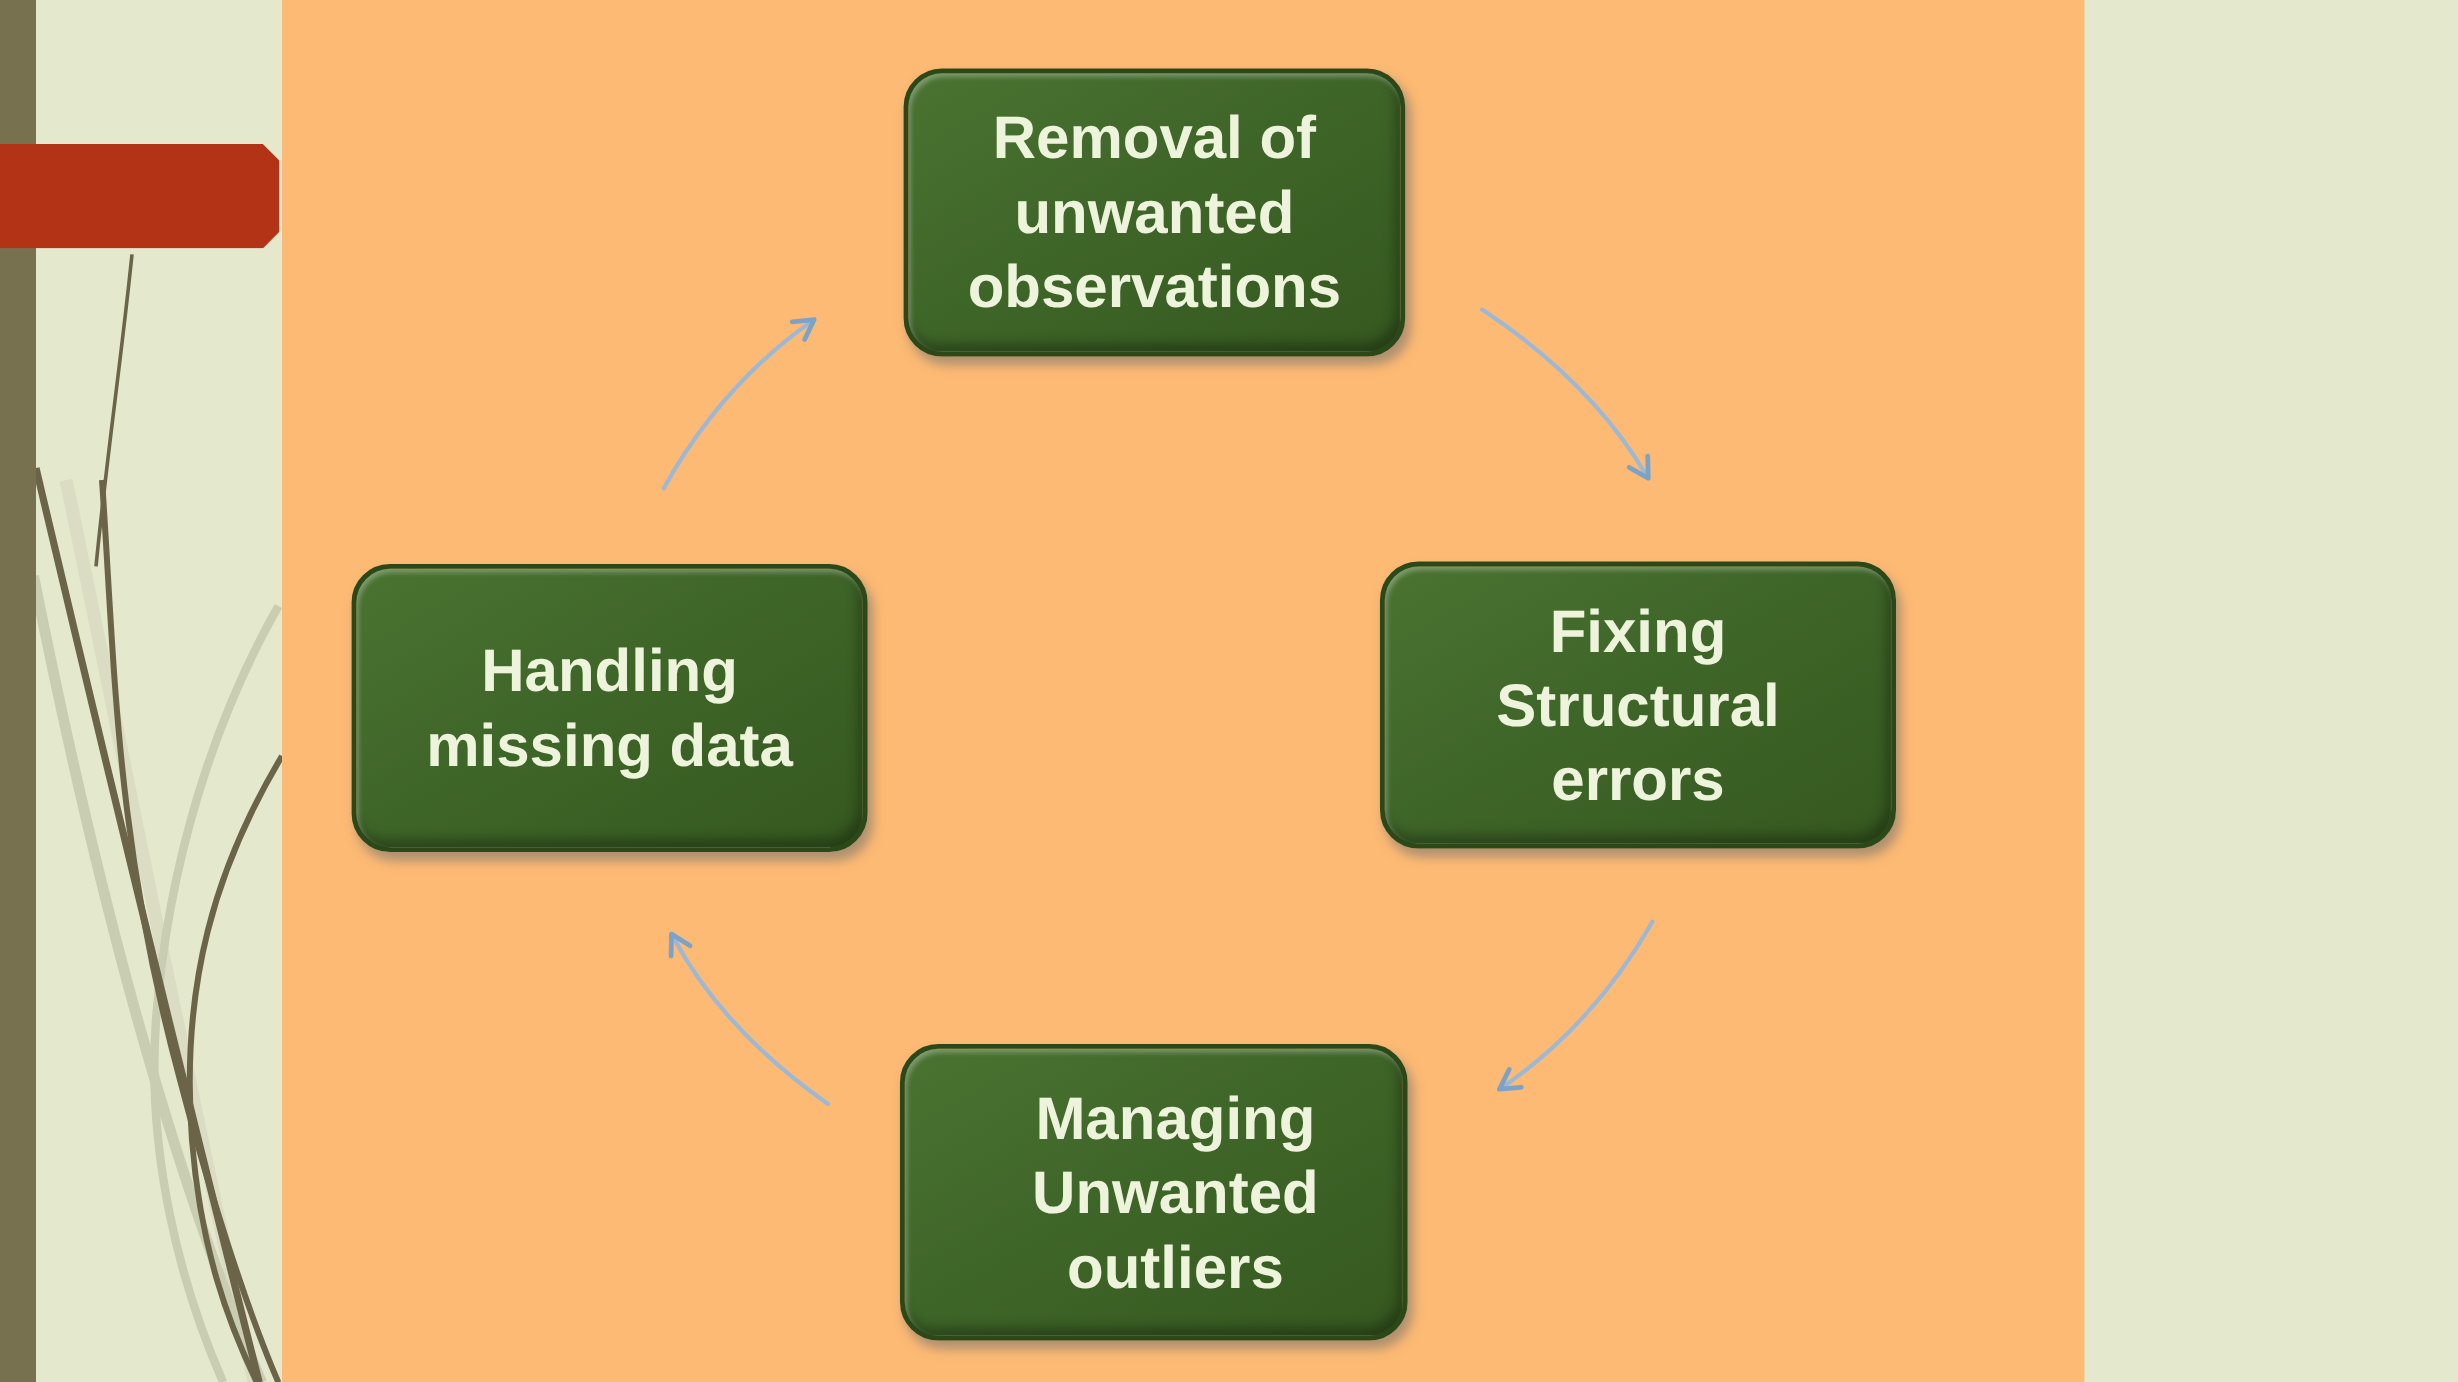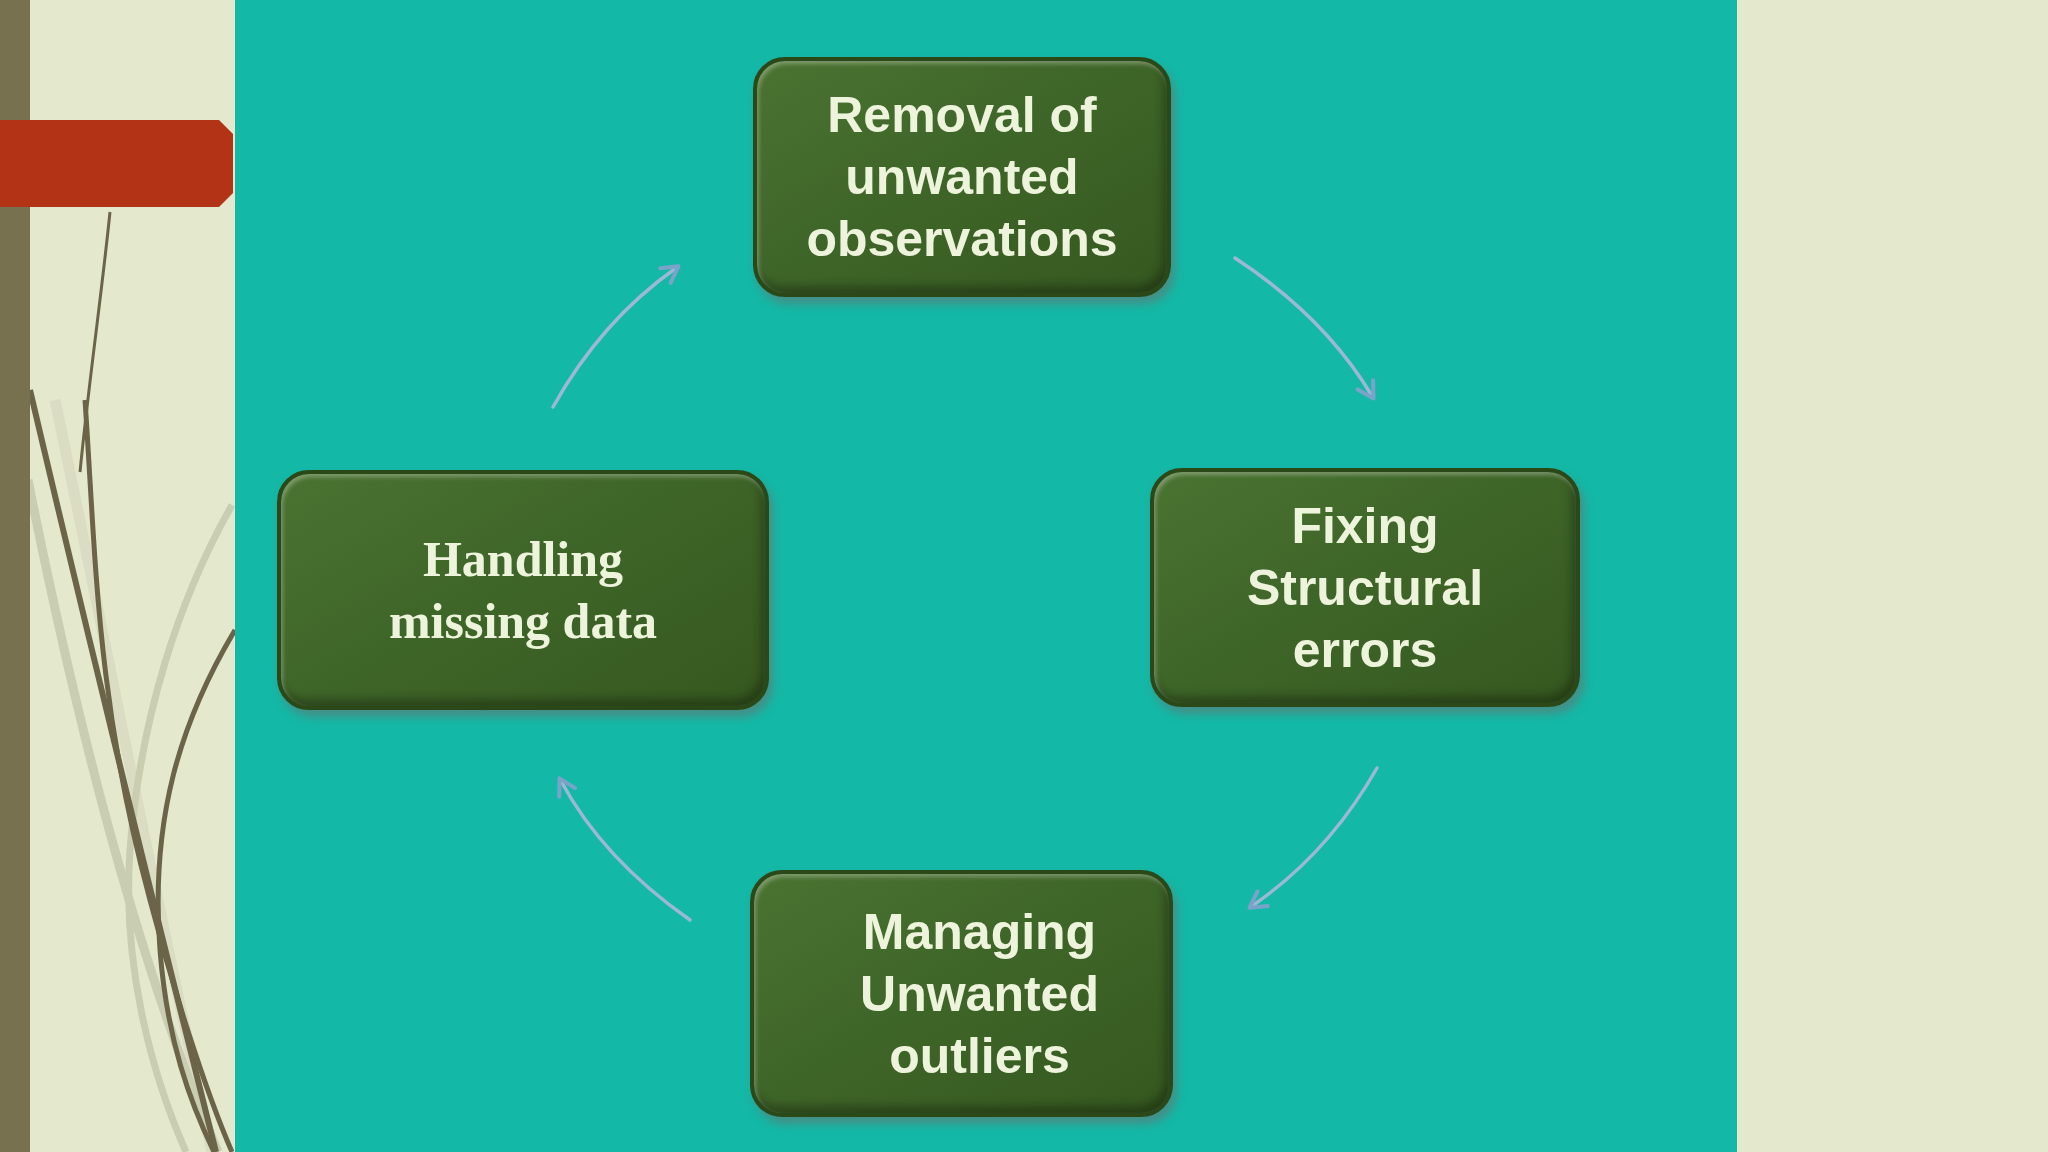--- a/index.html
+++ b/index.html
@@ -1,19 +1,19 @@
 <!DOCTYPE html>
 <html><head>
 <meta charset="utf-8">
 <style>
   html,body{margin:0;padding:0;}
   body{font-family:"Liberation Sans",sans-serif;}
   .stage{
     position:relative;width:2048px;height:1152px;
-    background:#14b8a6;overflow:hidden;
+    background:#fdba74;overflow:hidden;
   }
   
   .left-panel{
     position:absolute;left:0;top:0;width:235px;height:1152px;
     background:#e4e9ce;
   }
   .left-stripe{
     position:absolute;left:0;top:0;width:30px;height:1152px;
     background:#77714f;
   }
@@ -41,21 +41,21 @@
                inset -4px -7px 10px rgba(0,0,0,0.30);
     color:#eef4dc;
     display:flex;align-items:center;justify-content:center;
     text-align:center;font-weight:bold;font-size:50px;line-height:1.24;
     z-index:5;
   }
   .node-label{white-space:pre-line;}
   .node-top   {left:753px; top:57px;  width:418px;height:240px;}
   .node-right {left:1150px;top:468px; width:430px;height:239px;}
   .node-bottom{left:750px; top:870px; width:423px;height:247px;padding-left:36px;}
-  .node-left  {left:277px; top:470px; width:492px;height:240px;font-family:Liberation Serif, serif;}
+  .node-left  {left:293px; top:470px; width:430px;height:240px;}
   .arrows-svg{position:absolute;left:0;top:0;z-index:3;}
 </style>
 </head>
 <body>
 
 <div class="stage">
 
   <div class="left-panel">
     <svg class="curves-svg" width="235" height="1152" viewBox="0 0 235 1152">
       <path d="M 55 400 C 95 590 145 850 212 1152" stroke="#d3d6bd" stroke-width="11" fill="none" opacity="0.6"></path>

